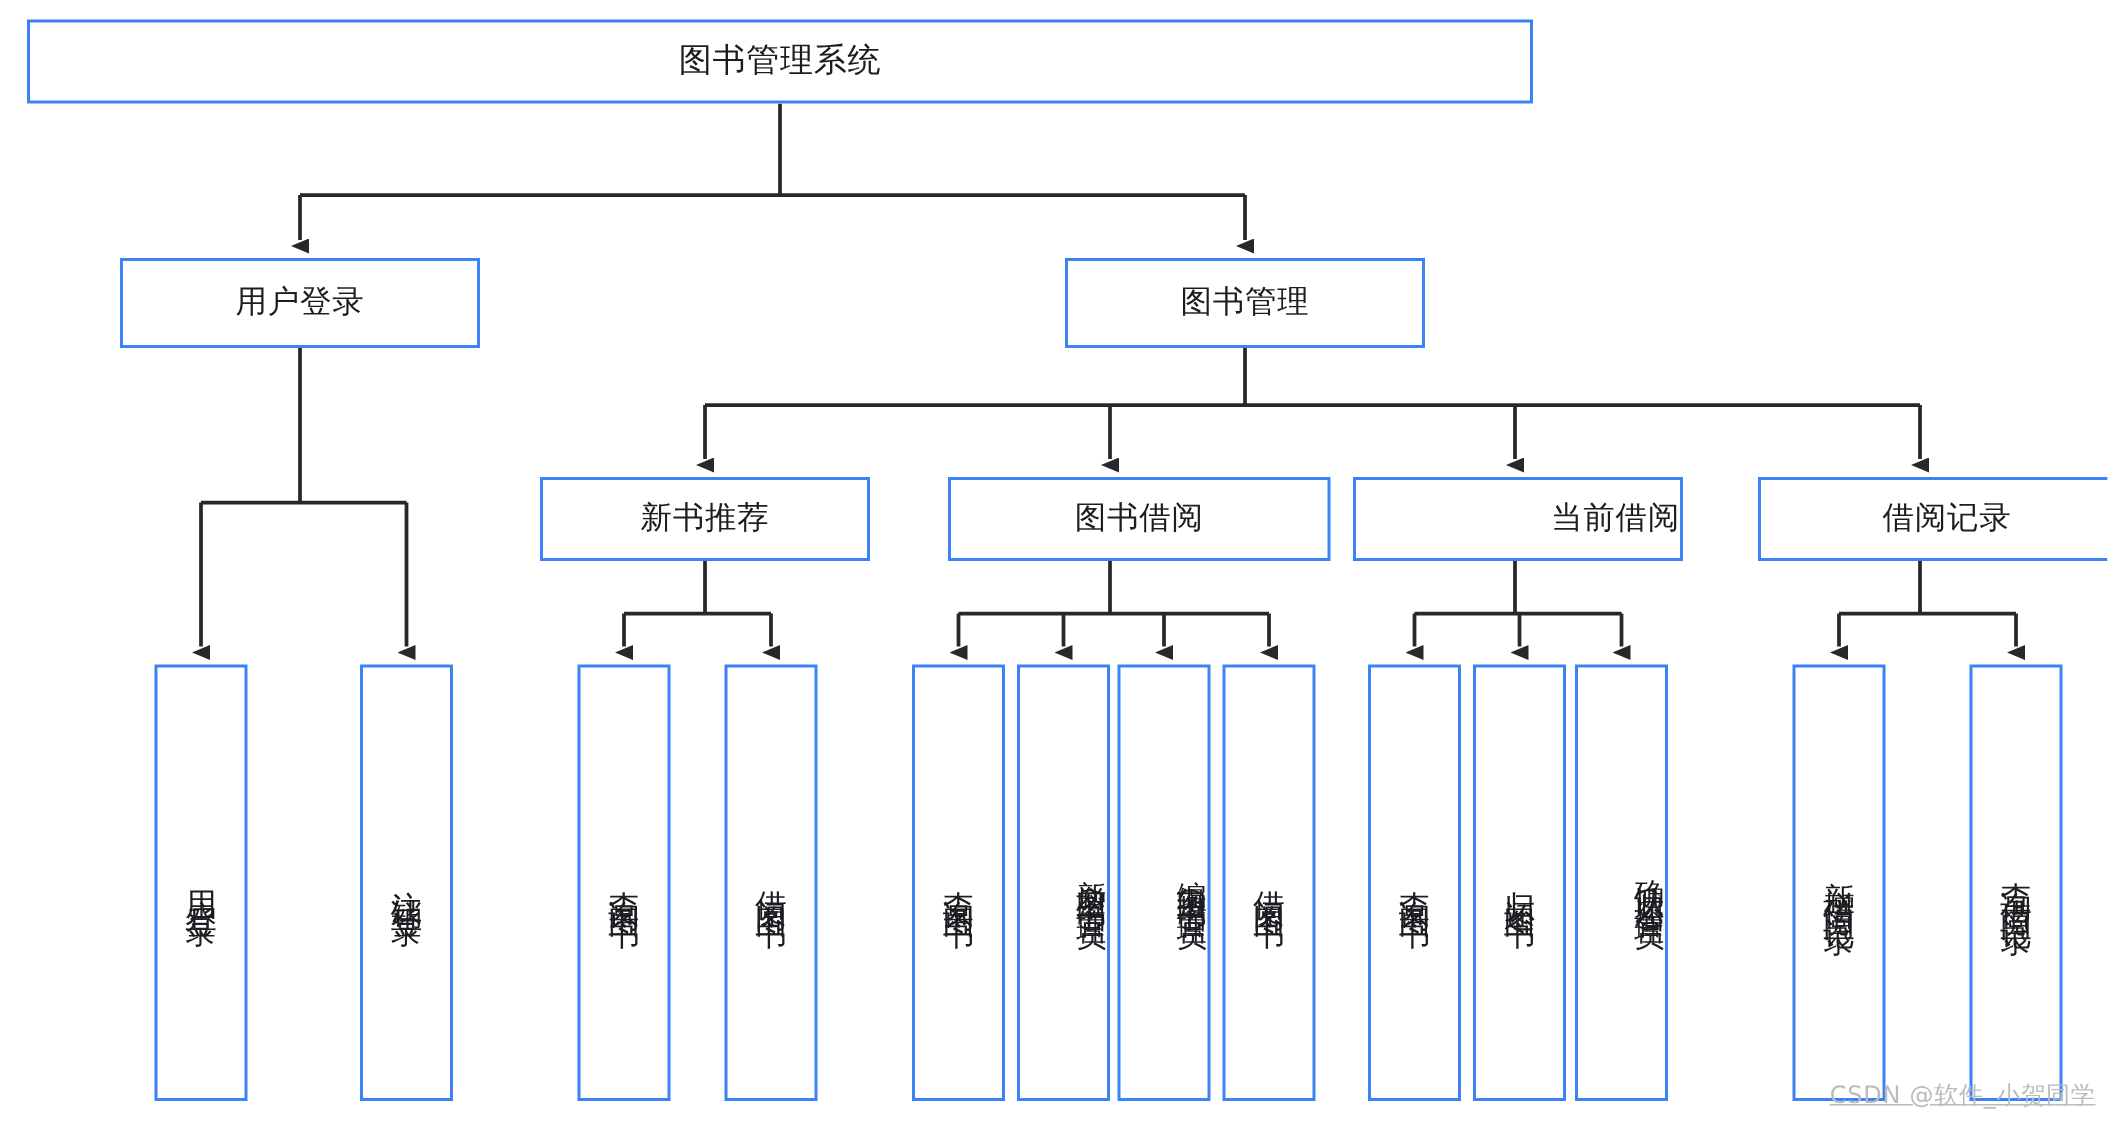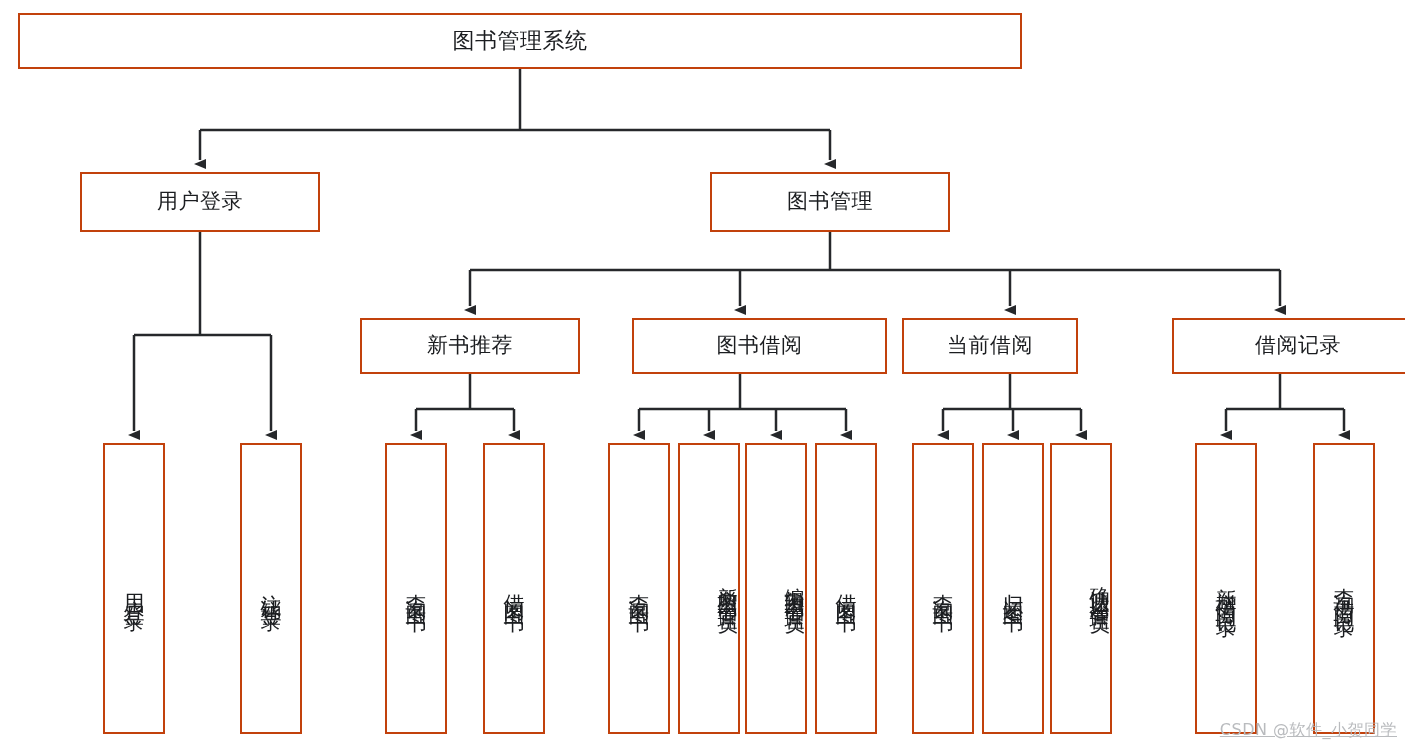--- a/index.html
+++ b/index.html
@@ -22,21 +22,21 @@
     position: absolute;
     left: 0;
     top: 0;
     width: 1405px;
     height: 747px;
     pointer-events: none;
   }
   .node {
     position: absolute;
     box-sizing: border-box;
-    border: 2px solid #c2410c;
+    border: 2px solid #3b82f6;
     background: #ffffff;
     display: flex;
     align-items: center;
     justify-content: center;
     color: #1b1d20;
   }
   .node.horiz {
     font-size: 21px;
     letter-spacing: 0.5px;
     line-height: 1.2;
@@ -141,21 +141,21 @@
   <div class="node horiz" style="left:710px; top:172px; width:240px; height:60px;">
     <span>图书管理</span>
   </div>
 
   <div class="node horiz" style="left:360px; top:318px; width:220px; height:56px;">
     <span>新书推荐</span>
   </div>
   <div class="node horiz" style="left:632px; top:318px; width:255px; height:56px;">
     <span>图书借阅</span>
   </div>
-  <div class="node horiz" style="left:902px; top:318px; width:176px; height:56px;">
+  <div class="node horiz" style="left:902px; top:318px; width:220px; height:56px;justify-content:flex-end;">
     <span>当前借阅</span>
   </div>
   <div class="node horiz" style="left:1172px; top:318px; width:252px; height:56px;">
     <span>借阅记录</span>
   </div>
 
   <div class="node vert mid" style="left:103px; top:443px; width:62px; height:291px;">
     <span>用户登录</span>
   </div>
   <div class="node vert mid" style="left:240px; top:443px; width:62px; height:291px;">

